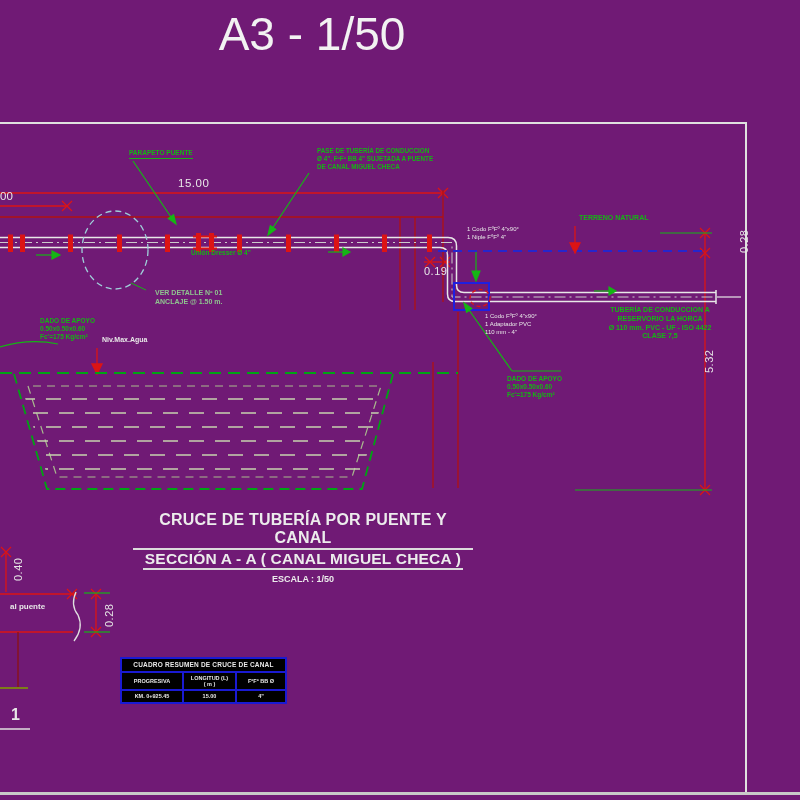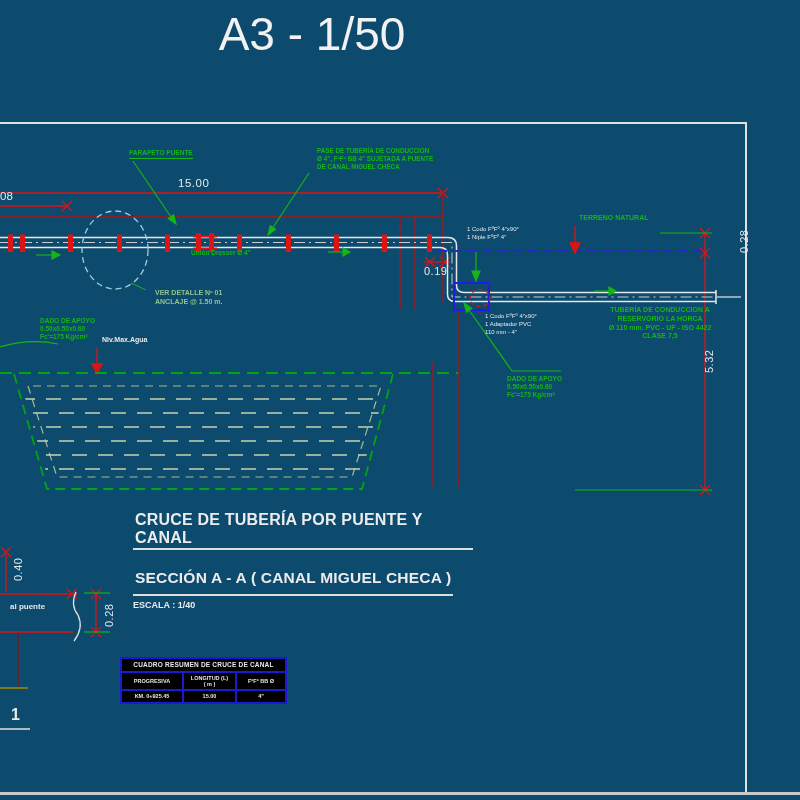--- a/index.html
+++ b/index.html
@@ -1,34 +1,34 @@
 <!DOCTYPE html>
 <html><head>
 <meta charset="utf-8">
 <style>
   html,body{margin:0;padding:0;background:#000;}
-  .canvas{position:relative;width:800px;height:800px;background:#0c4a6e;overflow:hidden;
+  .canvas{position:relative;width:800px;height:800px;background:#701a75;overflow:hidden;
           font-family:"Liberation Sans",sans-serif;}
   svg{position:absolute;left:0;top:0;}
   .txt{position:absolute;color:#e8e8e8;line-height:1.25;}
   .pre{white-space:pre-line;}
   .green{color:#15b515;}
   .ltgreen{color:#8fc48f;}
   .bold{font-weight:bold;margin-left:8px;}
   .ctr{text-align:center;}
   .vdim{position:absolute;transform:rotate(-90deg);transform-origin:left top;
         font-size:11px;color:#e6e6e6;letter-spacing:.5px;}
   .sheet-title{left:182px;top:6px;width:260px;text-align:center;font-size:46px;color:#f2f2f2;}
   .u-green{border-bottom:1px solid #15b515;padding-bottom:1px;}
   
-  .caption{position:absolute;left:133px;top:511px;width:340px;text-align:left;color:#ececec;}
+  .caption{position:absolute;left:133px;top:511px;width:340px;text-align:center;color:#ececec;}
   .cap1{display:inline-block;font-size:16px;font-weight:bold;letter-spacing:.2px;
         border-bottom:2px solid #dcdcdc;padding:0 2px 1px 2px;}
   .cap2{display:inline-block;font-size:15.5px;font-weight:bold;letter-spacing:.2px;
-        border-bottom:2px solid #dcdcdc;padding:0 2px 7px 2px;margin-top:19px;}
+        border-bottom:2px solid #dcdcdc;padding:0 2px 0 2px;margin-top:0;}
   .cap3{font-size:9px;font-weight:bold;margin-top:4px;}
   
   .stable{position:absolute;left:120px;top:657px;width:163px;border:2px solid #1a1ad2;
           color:#e8e8e8;background:#000;}
   .t-title{height:12px;border-bottom:2px solid #1a1ad2;font-size:6.5px;font-weight:bold;
            text-align:center;line-height:12px;letter-spacing:.2px;}
   .t-row{display:flex;}
   .t-row.head .t-cell{height:16px;}
   .t-row.data .t-cell{height:11px;}
   .t-cell{border-right:2px solid #1a1ad2;border-bottom:2px solid #1a1ad2;
@@ -173,21 +173,21 @@
       <line x1="20" y1="469" x2="390" y2="469" stroke-dasharray="15 11" stroke-dashoffset="13"></line>
     </g>
 
     <path d="M76,592 Q70,605 78,615 Q84,628 74,641" fill="none" stroke="#e0e0e0" stroke-width="1.3"></path>
     <line x1="0" y1="729" x2="30" y2="729" stroke="#e0e0e0" stroke-width="1.5"></line>
   </svg>
 
   <div class="txt sheet-title">A3 - 1/50</div>
 
   <div class="txt" style="left:178px;top:176px;font-size:11.5px;letter-spacing:.5px">15.00</div>
-  <div class="txt" style="left:0px;top:189px;font-size:11.5px;">08</div>
+  <div class="txt" style="left:0px;top:189px;font-size:11.5px;">00</div>
 
   <div class="txt green bold u-green" style="left:121px;top:149px;font-size:6.5px;">PARAPETO PUENTE</div>
   <div class="txt green bold pre" style="left:309px;top:147px;font-size:6.3px;">PASE DE TUBERÍA DE CONDUCCION
 Ø 4", FºFº BB 4" SUJETADA A PUENTE
 DE CANAL MIGUEL CHECA</div>
   <div class="txt green bold" style="left:183px;top:249px;font-size:6.5px;">Unión Dresser Ø 4"</div>
   <div class="txt ltgreen bold pre" style="left:147px;top:288px;font-size:7px;line-height:1.3;">VER DETALLE Nº 01
 ANCLAJE @ 1.50 m.</div>
   <div class="txt green bold pre" style="left:32px;top:317px;font-size:6.5px;">DADO DE APOYO
 0.50x0.50x0.60
@@ -209,21 +209,21 @@
 Fc'=175 Kg/cm²</div>
 
   <div class="vdim" style="left:738px;top:253px;">0.28</div>
   <div class="vdim" style="left:703px;top:373px;">5.32</div>
   <div class="vdim" style="left:12px;top:581px;">0.40</div>
   <div class="vdim" style="left:103px;top:627px;">0.28</div>
 
   <div class="caption">
     <div><span class="cap1">CRUCE DE TUBERÍA POR PUENTE Y CANAL</span></div>
     <div><span class="cap2">SECCIÓN A - A ( CANAL MIGUEL CHECA )</span></div>
-    <div class="cap3">ESCALA : 1/40</div>
+    <div class="cap3">ESCALA : 1/50</div>
   </div>
 
   <div class="txt bold" style="left:2px;top:602px;font-size:8px;">al puente</div>
   <div class="txt bold" style="left:3px;top:705px;font-size:16px;">1</div>
 
   <div class="stable">
     <div class="t-title">CUADRO RESUMEN DE CRUCE DE CANAL</div>
     <div class="t-row head">
       <div class="t-cell c1">PROGRESIVA</div>
       <div class="t-cell c2">LONGITUD (L)

